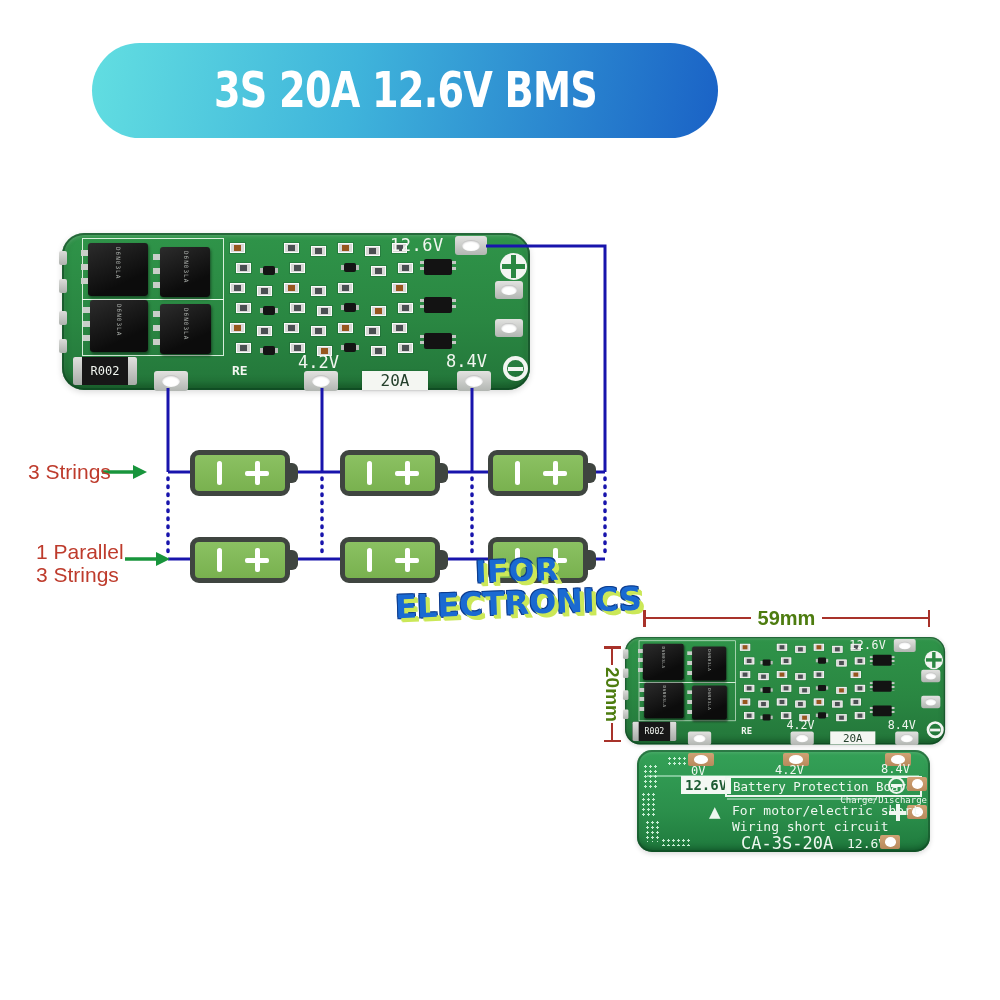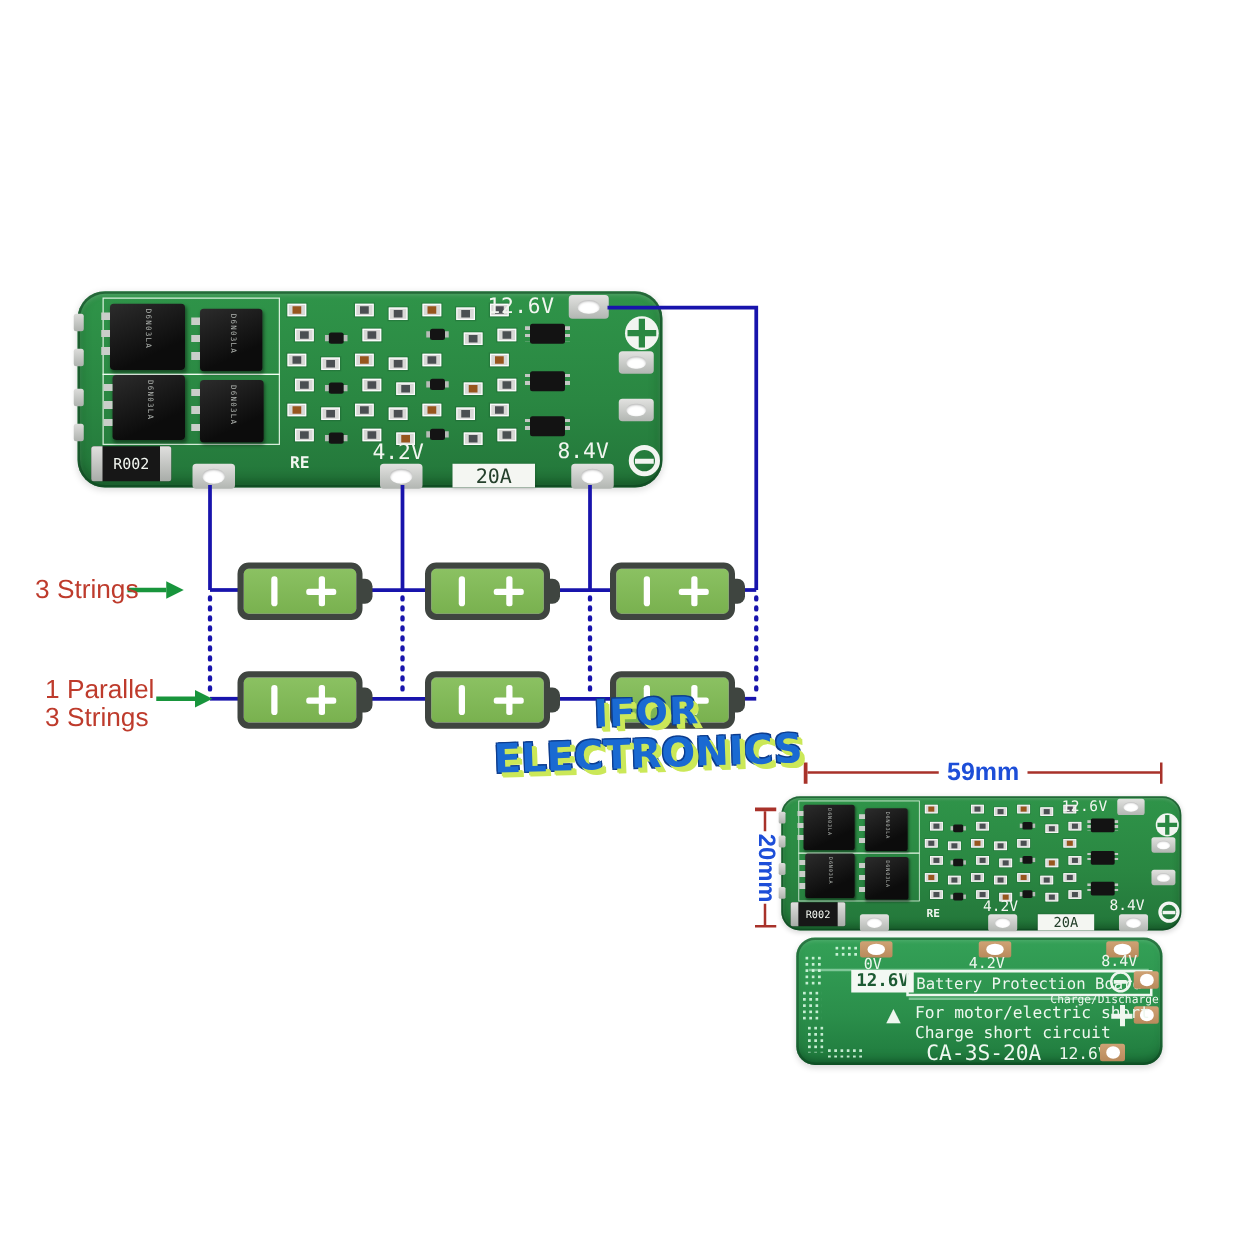--- a/index.html
+++ b/index.html
@@ -74,21 +74,21 @@
 
   
   .watermark{position:absolute;left:392px;top:556px;width:252px;text-align:center;z-index:7;
              transform:rotate(-2deg);font-family:"DejaVu Sans",sans-serif;color:#1a6ad2;font-weight:800;
              text-shadow:3px 3px 0 #cbe858,4px 4px 0 #cbe858,
                          -1px -1px 0 #0d3d8f,1px -1px 0 #0d3d8f,-1px 1px 0 #0d3d8f,1px 1px 0 #0d3d8f;}
   .watermark .wm1{font-size:30px;line-height:30px;letter-spacing:1px;}
   .watermark .wm2{font-size:32px;line-height:34px;letter-spacing:0;}
 
   
-  .dim{color:#1d4ed8;z-index:5;}
+  .dim{color:#4d7c0f;z-index:5;}
   .hdim{position:absolute;left:643px;top:608px;width:287px;height:20px;display:flex;align-items:center;}
   .hdim .tick{width:2.5px;height:17px;background:#a8322a;}
   .hdim .seg{flex:1;height:2px;background:#a8322a;}
   .hdim .dtext{font-size:20px;font-weight:600;margin:0 7px;white-space:nowrap;}
   .vdim{position:absolute;left:599px;top:646px;height:96px;width:26px;display:flex;flex-direction:column;align-items:center;}
   .vdim .tick{height:2.5px;width:17px;background:#a8322a;}
   .vdim .seg{flex:1;width:2px;background:#a8322a;}
   .vdim .dtext{font-size:19px;font-weight:600;writing-mode:vertical-rl;margin:2px 0;}
 
   
@@ -118,20 +118,23 @@
   .weight{position:absolute;left:607px;top:884px;font-size:29px;font-weight:700;color:#c8232b;z-index:5;}
   .weight .wv{margin-left:16px;}
 
   svg.overlay{position:absolute;left:0;top:0;z-index:3;pointer-events:none;}
 </style>
 </head>
 <body>
 
 <div class="stage">
 
+  <div class="banner">
+    <div class="banner-text">3S 20A 12.6V BMS</div>
+  </div>
 
 
   <div class="pcb-front-wrap">
     <div class="pcb-board">
       <div class="edge-tab" style="left:-3px;top:18px"></div>
       <div class="edge-tab" style="left:-3px;top:46px"></div>
       <div class="edge-tab" style="left:-3px;top:78px"></div>
       <div class="edge-tab" style="left:-3px;top:106px"></div>
 
       <div class="silk" style="left:20px;top:5px;width:140px;height:60px"></div>
@@ -577,21 +580,21 @@
     <span class="btext" style="left:200px;top:45px;width:90px;font-size:9px;text-align:right">Charge/Discharge</span>
 
     <div class="bplus">
       <b style="left:252px;top:61px;width:17px;height:3.5px"></b>
       <b style="left:259px;top:54px;width:3.5px;height:17px"></b>
     </div>
     <div class="bpad" style="left:270px;top:55px;width:20px;height:14px"></div>
 
     <span class="btext" style="left:72px;top:53px;font-size:15px;font-family:'DejaVu Sans',sans-serif">▲</span>
     <span class="btext" style="left:95px;top:53px;font-size:13px">For motor/electric short</span>
-    <span class="btext" style="left:95px;top:69px;font-size:13px">Charge short circuit</span>
+    <span class="btext" style="left:95px;top:69px;font-size:13px">Wiring short circuit</span>
 
     <span class="btext" style="left:104px;top:83px;font-size:17px">CA-3S-20A</span>
     <span class="btext" style="left:210px;top:86px;font-size:13px">12.6V</span>
     <div class="bpad" style="left:243px;top:85px;width:20px;height:14px"></div>
   </div>
 
 
 </div>
 
 </body></html>

